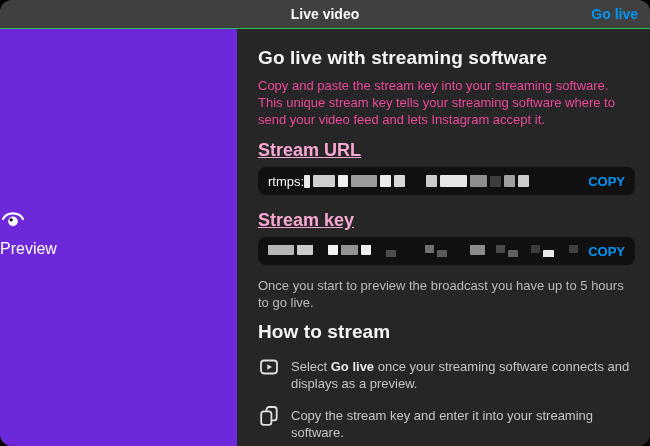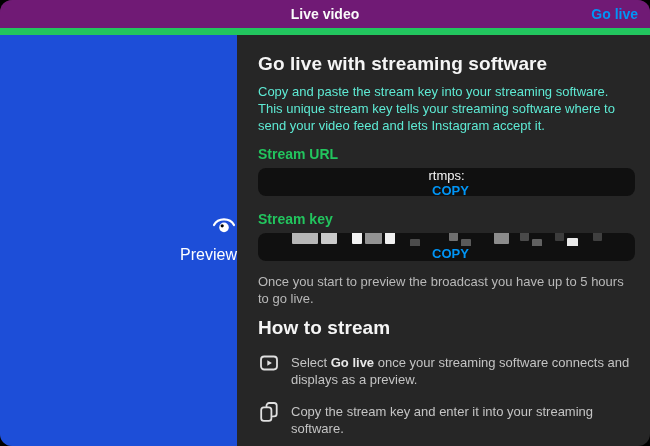--- a/index.html
+++ b/index.html
@@ -1,34 +1,34 @@
 <!DOCTYPE html>
 <html><head>
 <meta charset="utf-8">
 <style>
   html,body{margin:0;padding:0;background:#000;}
   body{font-family:"Liberation Sans","DejaVu Sans",sans-serif;-webkit-font-smoothing:antialiased;}
   .modal{position:relative;width:650px;height:446px;background:#262626;border-radius:12px;overflow:hidden;}
   
-  .header{position:relative;height:28px;background:#701a75;border-bottom:7px solid #22c55e;display:flex;align-items:center;justify-content:flex-end;}
+  .header{position:relative;height:28px;background:#404040;border-bottom:1px solid #22c55e;display:flex;align-items:center;justify-content:flex-end;}
   .header-title{position:absolute;left:0;right:0;text-align:center;color:#fafafa;font-size:14px;font-weight:bold;}
   .go-live-link{position:relative;color:#0095f6;font-size:14px;font-weight:bold;margin-right:12px;cursor:pointer;text-decoration:none;}
   
   .body{display:flex;height:417px;}
-  .left-panel{width:237px;background:#1d4ed8;display:flex;flex-direction:column;align-items:flex-end;justify-content:center;flex-shrink:0;}
+  .left-panel{width:237px;background:#6d28d9;display:flex;flex-direction:column;align-items:flex-start;justify-content:center;flex-shrink:0;}
   .eye-icon{width:26px;height:22px;margin-bottom:10px;}
   .preview-title{color:#ffffff;font-size:16px;margin-bottom:9px;}
   .preview-subtitle{color:#ececec;font-size:13px;line-height:1.35;text-align:center;width:190px;}
   
   .right-panel{flex:1;padding:0 15px 0 21px;overflow:hidden;}
   h1.section-heading{color:#f5f5f5;font-size:19px;font-weight:bold;margin:18px 0 0 0;letter-spacing:.1px;}
   h2.section-heading{color:#f5f5f5;font-size:19px;font-weight:bold;margin:10px 0 4px 0;letter-spacing:.1px;}
-  .desc{color:#5eead4;font-size:13px;line-height:17px;margin:8px 0 0 0;}
-  .field-label{display:block;color:#22c55e;font-size:14px;font-weight:bold;margin-top:12px;}
-  .input-row{margin-top:6px;height:28px;background:#101010;border-radius:8px;display:flex;align-items:center;padding:0 10px;flex-direction:column;}
+  .desc{color:#ec4899;font-size:13px;line-height:17px;margin:8px 0 0 0;}
+  .field-label{display:block;color:#f9a8d4;font-size:18px;font-weight:bold;margin-top:12px;text-decoration:underline;}
+  .input-row{margin-top:6px;height:28px;background:#101010;border-radius:8px;display:flex;align-items:center;padding:0 10px;}
   .url-prefix{color:#f5f5f5;font-size:13px;flex-shrink:0;}
   .redaction{display:flex;align-items:center;gap:3px;flex:1;min-width:0;overflow:hidden;}
   .rblock{display:inline-block;border-radius:1px;flex-shrink:0;}
   .rgap{display:inline-block;flex-shrink:0;}
   .copy-btn{color:#0095f6;font-size:13px;font-weight:bold;margin-left:8px;flex-shrink:0;cursor:pointer;}
   .note{color:#b9b9b9;font-size:13px;line-height:17px;margin:12px 0 0 0;}
   .step{display:flex;align-items:flex-start;margin-top:13px;}
   .step-icon{width:20px;height:22px;flex-shrink:0;margin:0 12px 0 1px;}
   .step-text{color:#c4c4c4;font-size:13px;line-height:17px;padding-top:2px;}
   .step-bold{color:#e8e8e8;font-weight:bold;}

